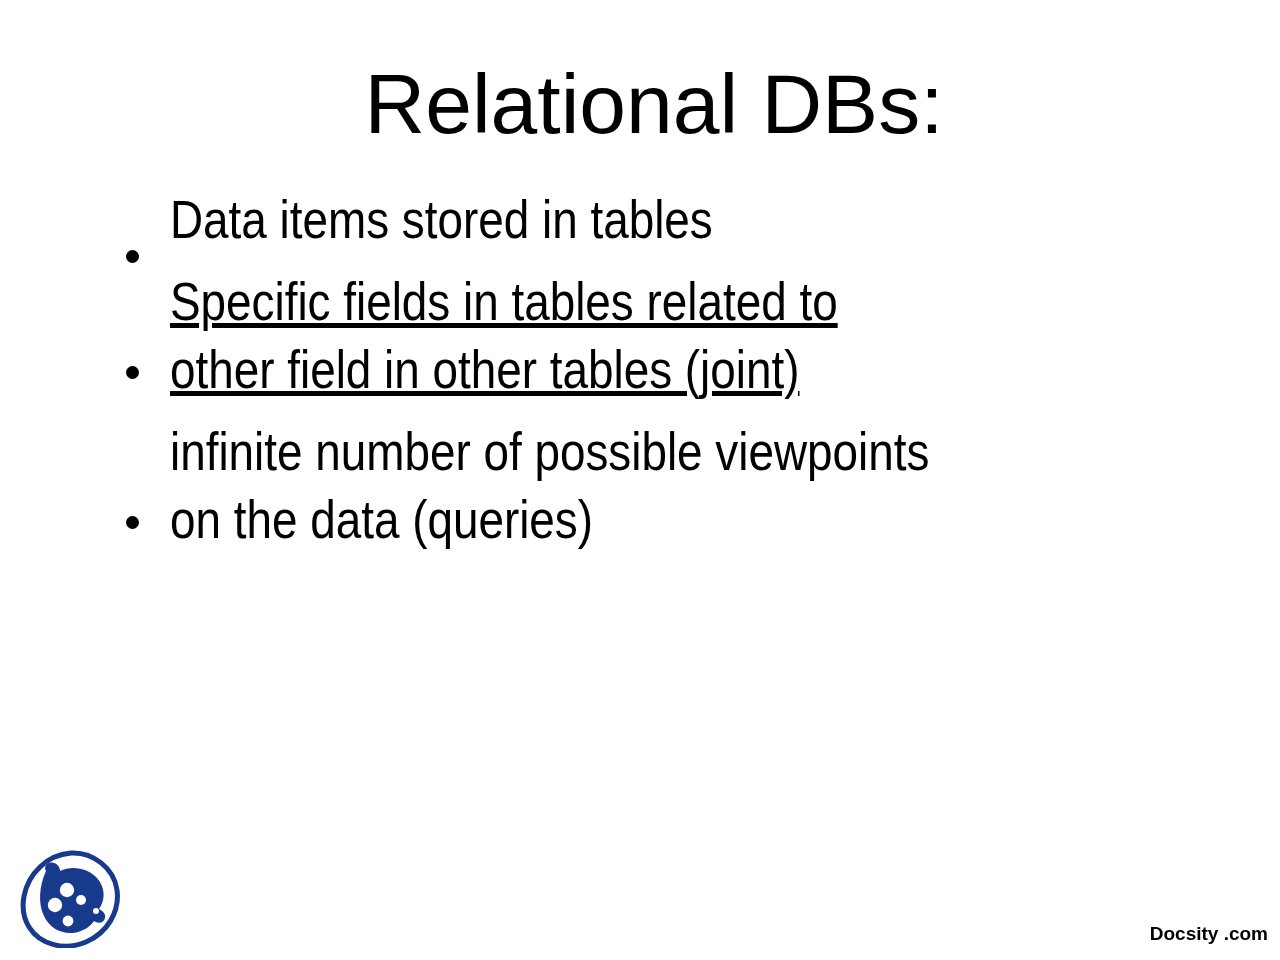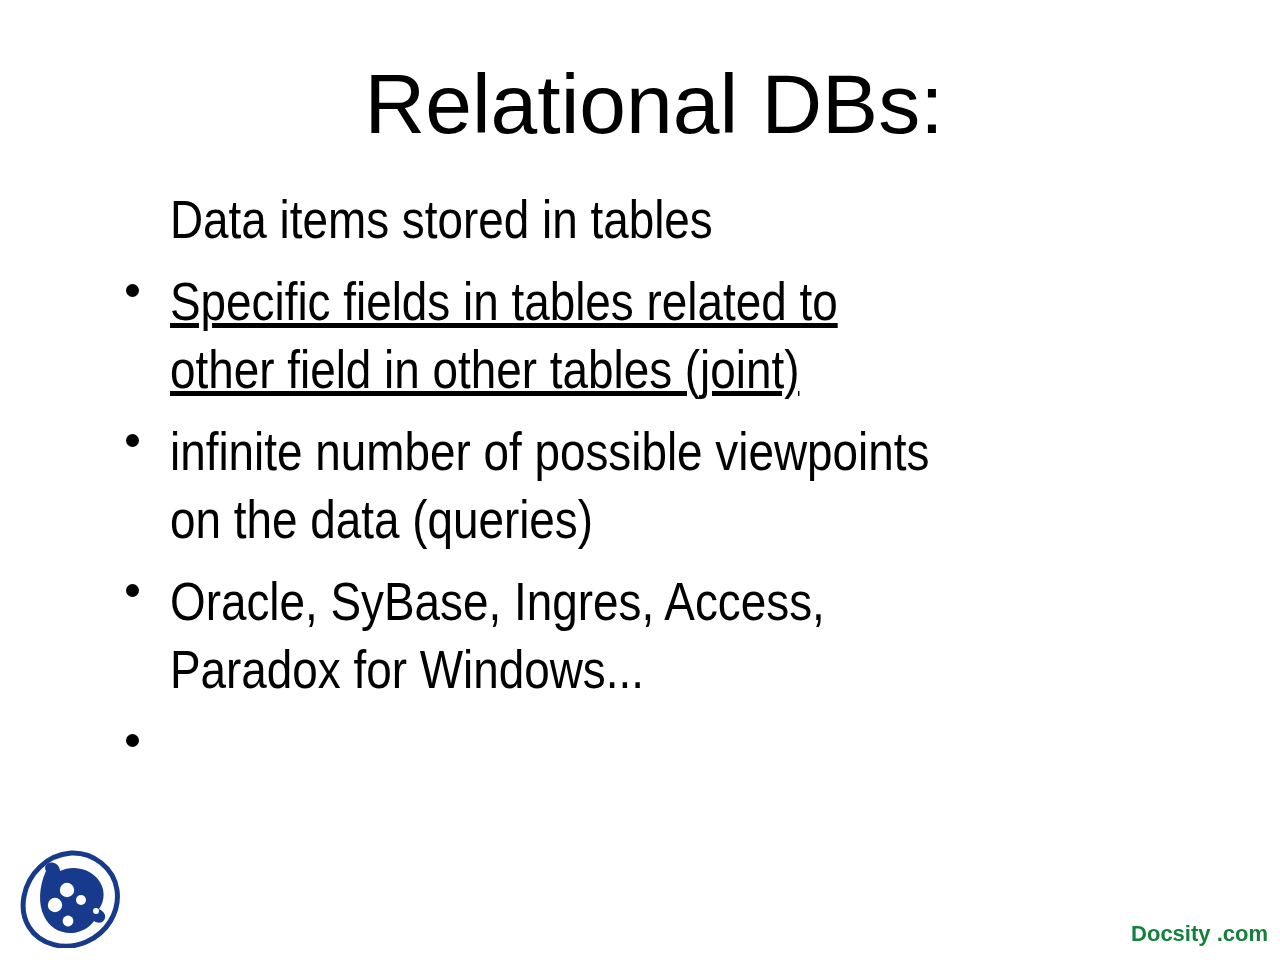--- a/index.html
+++ b/index.html
@@ -41,21 +41,21 @@
   #bullet-list {
     position: absolute;
     left: 118px;
     top: 186px;
     width: 1060px;
   }
 
   .bullet-row {
     position: relative;
     display: flex;
-    align-items: flex-end;
+    align-items: center;
     margin-bottom: 14px;
   }
 
   .bullet-marker {
     flex: 0 0 auto;
     width: 52px;
     font-family: "Liberation Sans", sans-serif;
     font-size: 52px;
     line-height: 68px;
     color: #000000;
@@ -106,24 +106,24 @@
     height: 98px;
   }
   #docsity-logo svg { display: block; width: 100%; height: 100%; }
 
   
   #docsity-wordmark {
     position: absolute;
     right: 12px;
     top: 921px;
     font-family: "Liberation Sans", sans-serif;
-    font-size: 22px;
+    font-size: 19px;
     font-weight: 700;
     line-height: 26px;
-    color: #15803d;
+    color: #000000;
     white-space: nowrap;
     letter-spacing: 0px;
   }
 </style>
 </head>
 <body>
 
 <div id="slide">
 
   <div id="slide-title">Relational DBs:</div>
@@ -141,25 +141,20 @@
 other field in other tables (joint)</span>
     </div>
 
     <div class="bullet-row r3">
       <span class="bullet-marker"></span>
       <span class="bullet-text">infinite number of possible viewpoints
 on the data (queries)</span>
     </div>
 
 
-    <div class="bullet-row r5">
-      <span class="bullet-marker"></span>
-      <span class="bullet-text">Oracle, SyBase, Ingres, Access,
-Paradox for Windows...</span>
-    </div>
 
   </div>
 
   <div id="docsity-logo">
     <svg viewBox="0 0 102 98" xmlns="http://www.w3.org/2000/svg" aria-hidden="true">
 
       <path d="M51 3
                C 73 2, 94 18, 97 40
                C 100 62, 87 83, 66 92
                C 45 101, 20 95, 9 77

